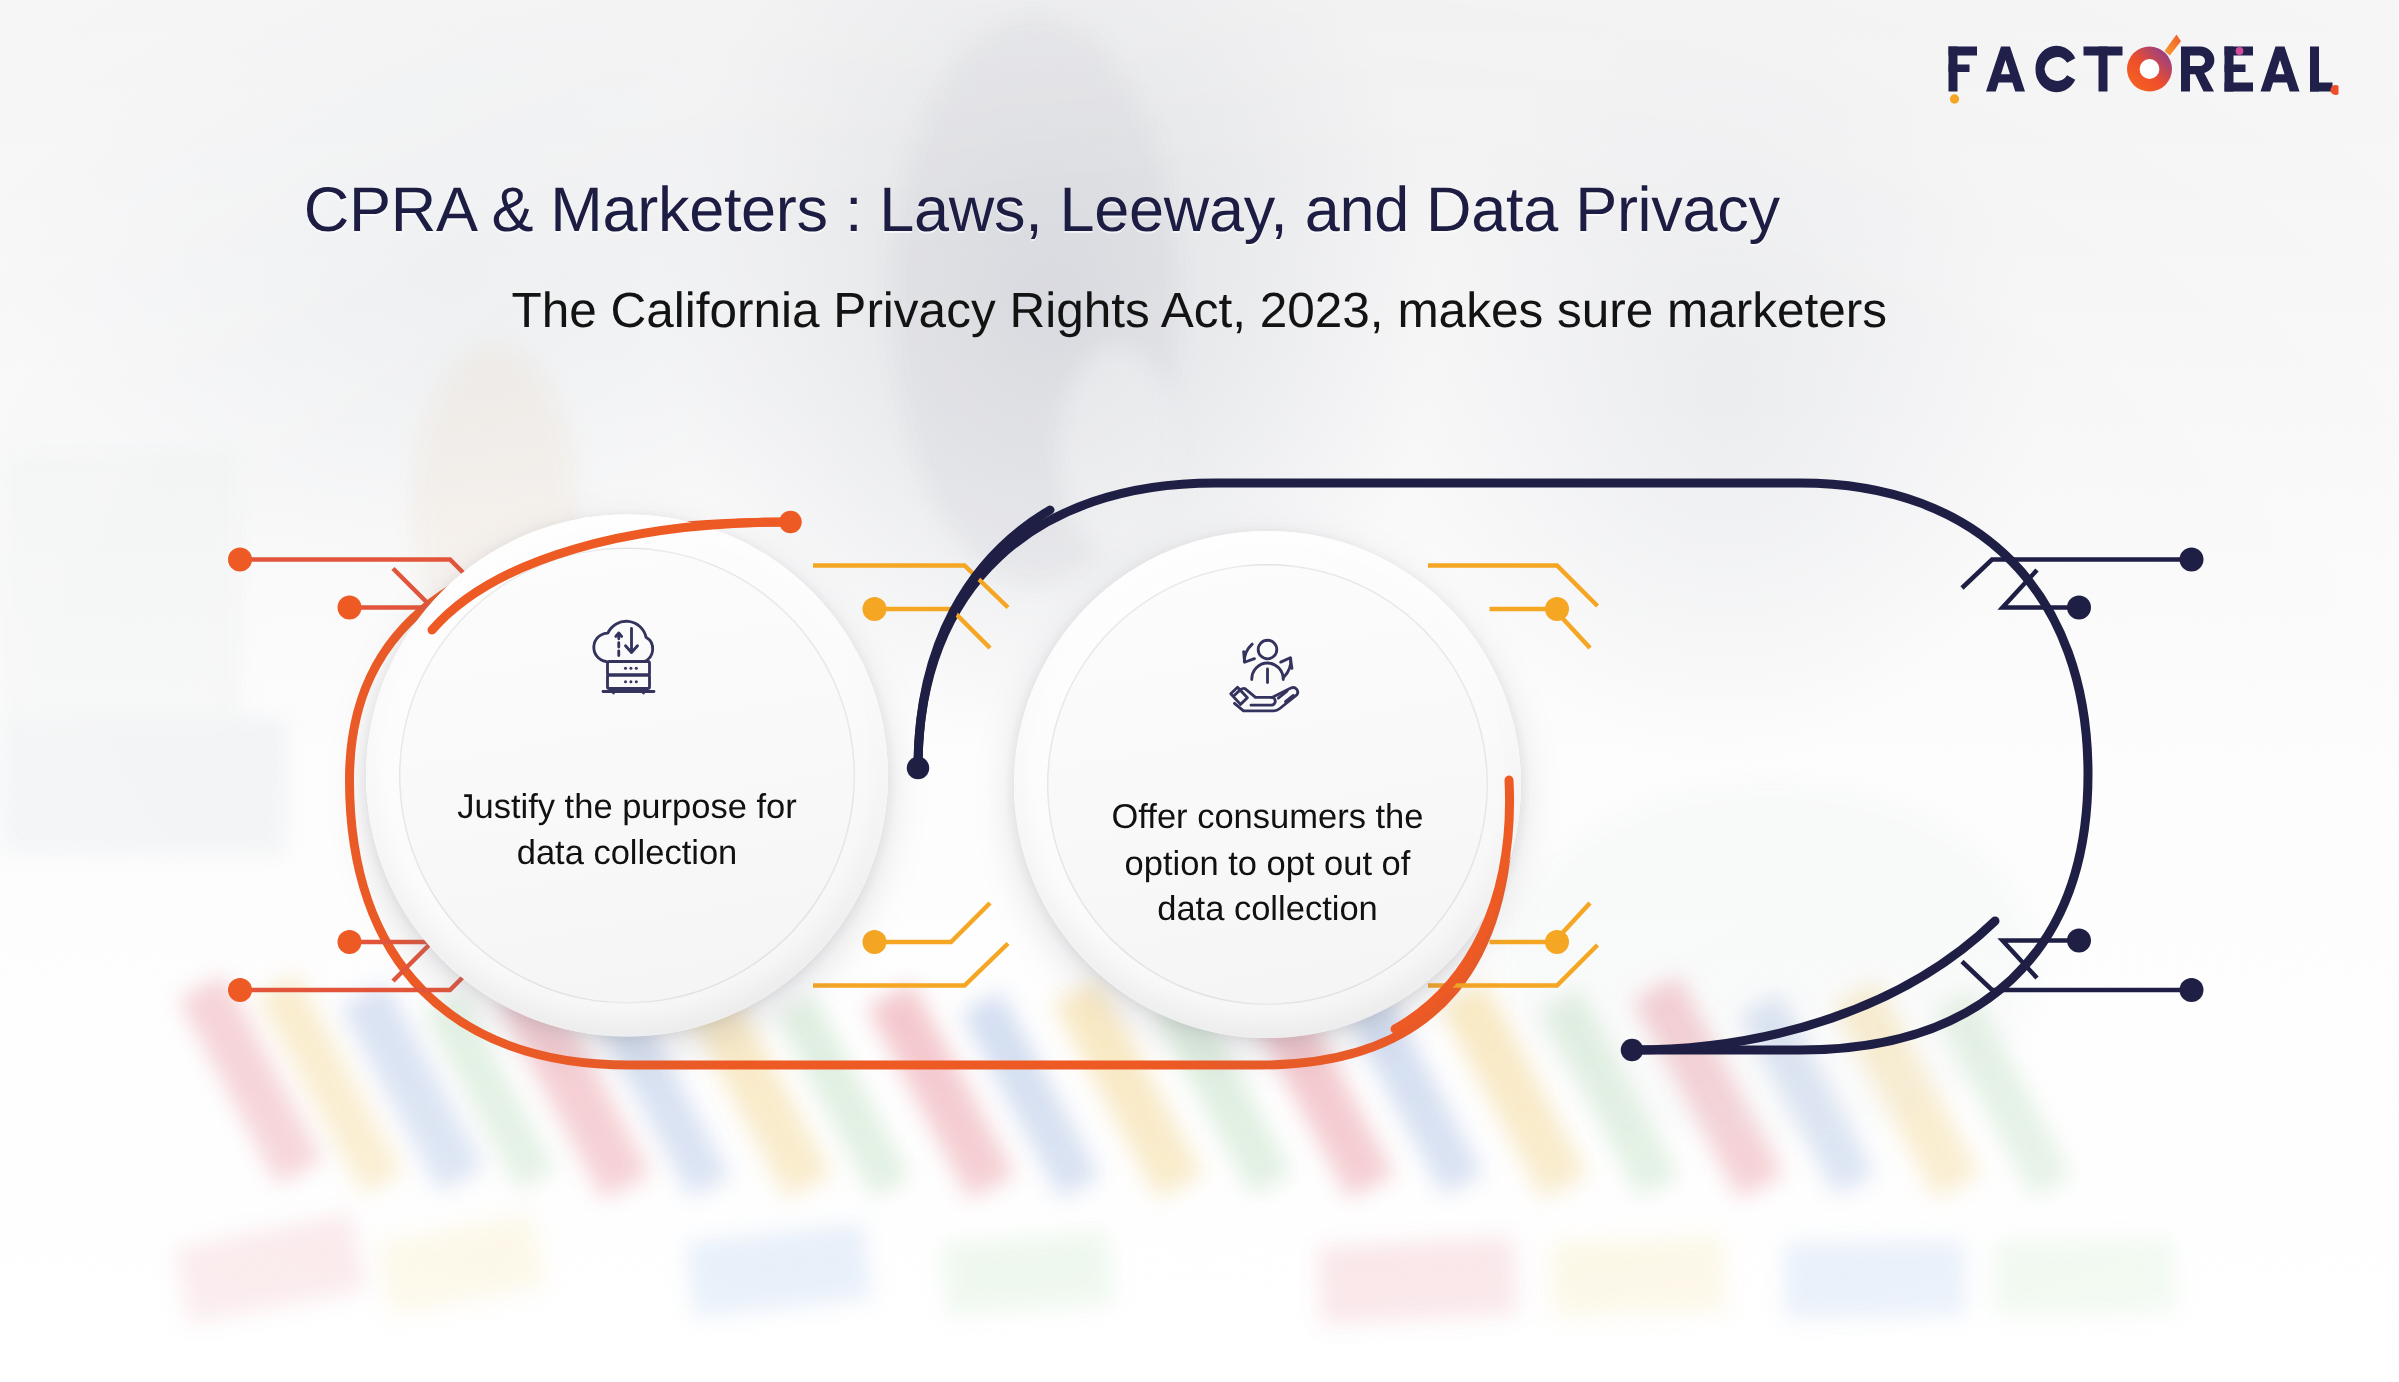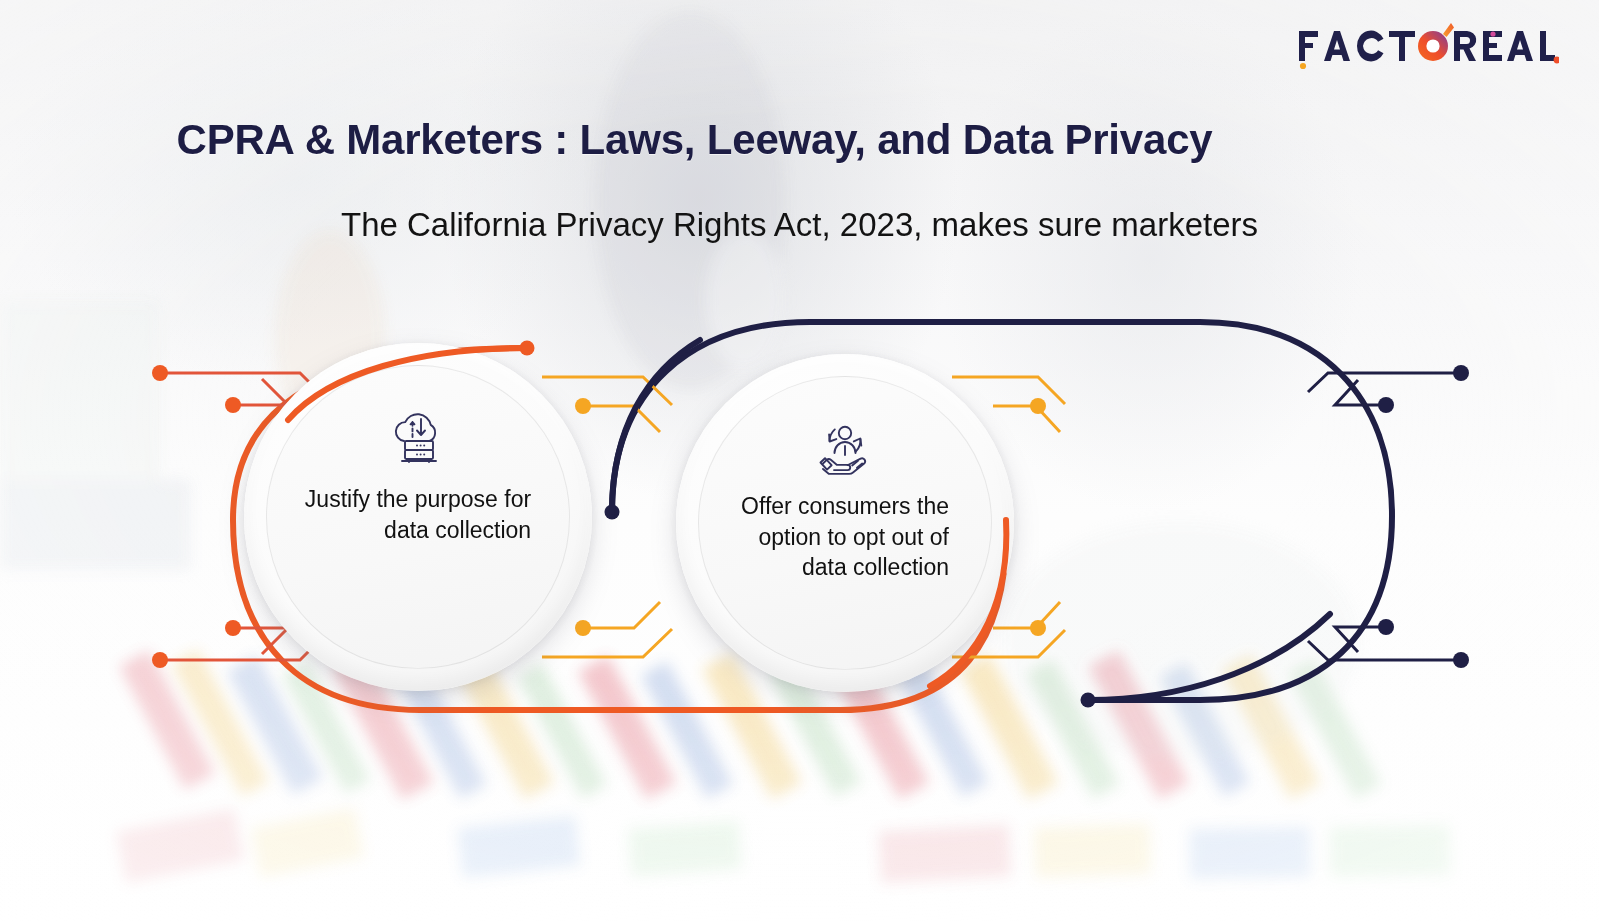--- a/index.html
+++ b/index.html
@@ -30,26 +30,26 @@
   #logo{
     position:absolute; top:20px; right:40px;
     display:flex; align-items:center; height:50px;
   }
   #logo svg{ display:block; }
 
   
   #title{
     position:absolute; top:116px; left:0; width:1389px;
     text-align:center;
-    font-size:42px; font-weight:700; letter-spacing:-.2px;
+    font-size:42px; font-weight:400; letter-spacing:-.2px;
     color:#1d1d44;
     text-shadow:0 1px 0 rgba(255,255,255,.6);
   }
   #subtitle{
-    position:absolute; top:206px; left:0; width:1599px;
+    position:absolute; top:188px; left:0; width:1599px;
     text-align:center;
     font-size:33px; font-weight:400; color:#131313;
   }
 
   
   #stage{ position:absolute; left:0; top:0; width:1599px; height:921px; }
   #stage svg.deco{ position:absolute; left:0; top:0; }
 
   .node{
     position:absolute;
@@ -68,22 +68,23 @@
     background:linear-gradient(170deg,#fcfcfc 0%, #f8f8f8 60%, #f4f4f4 100%);
     border:1px solid rgba(0,0,0,.07);
     display:flex; flex-direction:column;
     align-items:center; justify-content:flex-start;
     padding-top:46px;
   }
   .node .icon{ margin-bottom:12px; }
   .node .icon svg{ display:block; }
   .node .caption{
     font-size:23px; line-height:1.33; color:#111;
-    text-align:right; white-space:pre-line;
+    text-align:center; white-space:pre-line;
     padding:0 30px;
+    margin-top:38px;
   }
   #node-3 .inner{ padding-top:38px; }
   #node-3 .caption{ font-size:23px; line-height:1.31; padding:0 14px; }
   #node-2 .inner{ padding-top:42px; }
 
   #node-1{ left:244px; top:343px; width:348px; height:348px; }
   #node-2{ left:676px; top:354px; width:338px; height:338px; }
   #node-3{ left:1030px; top:343px; width:342px; height:342px; }
 </style>
 </head>

